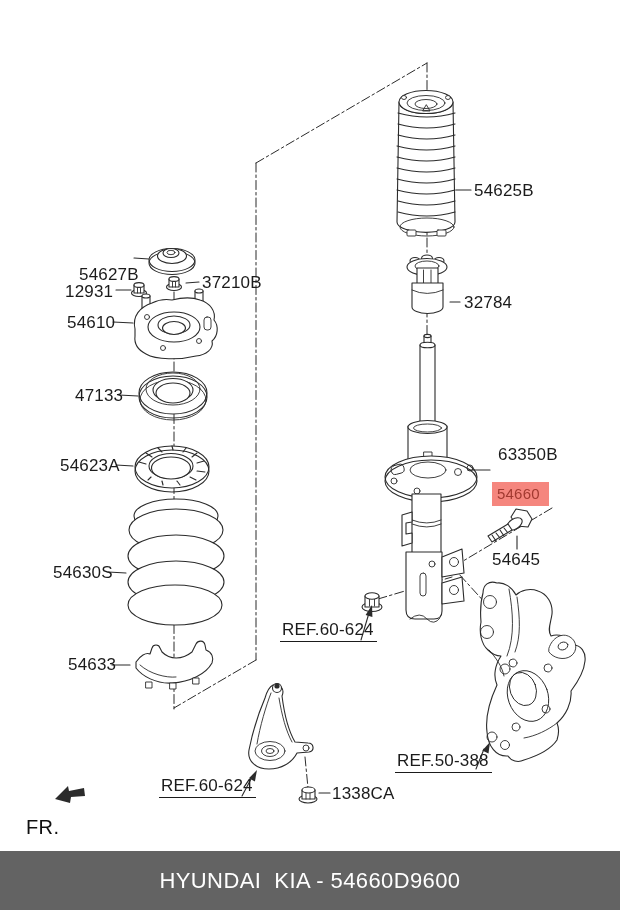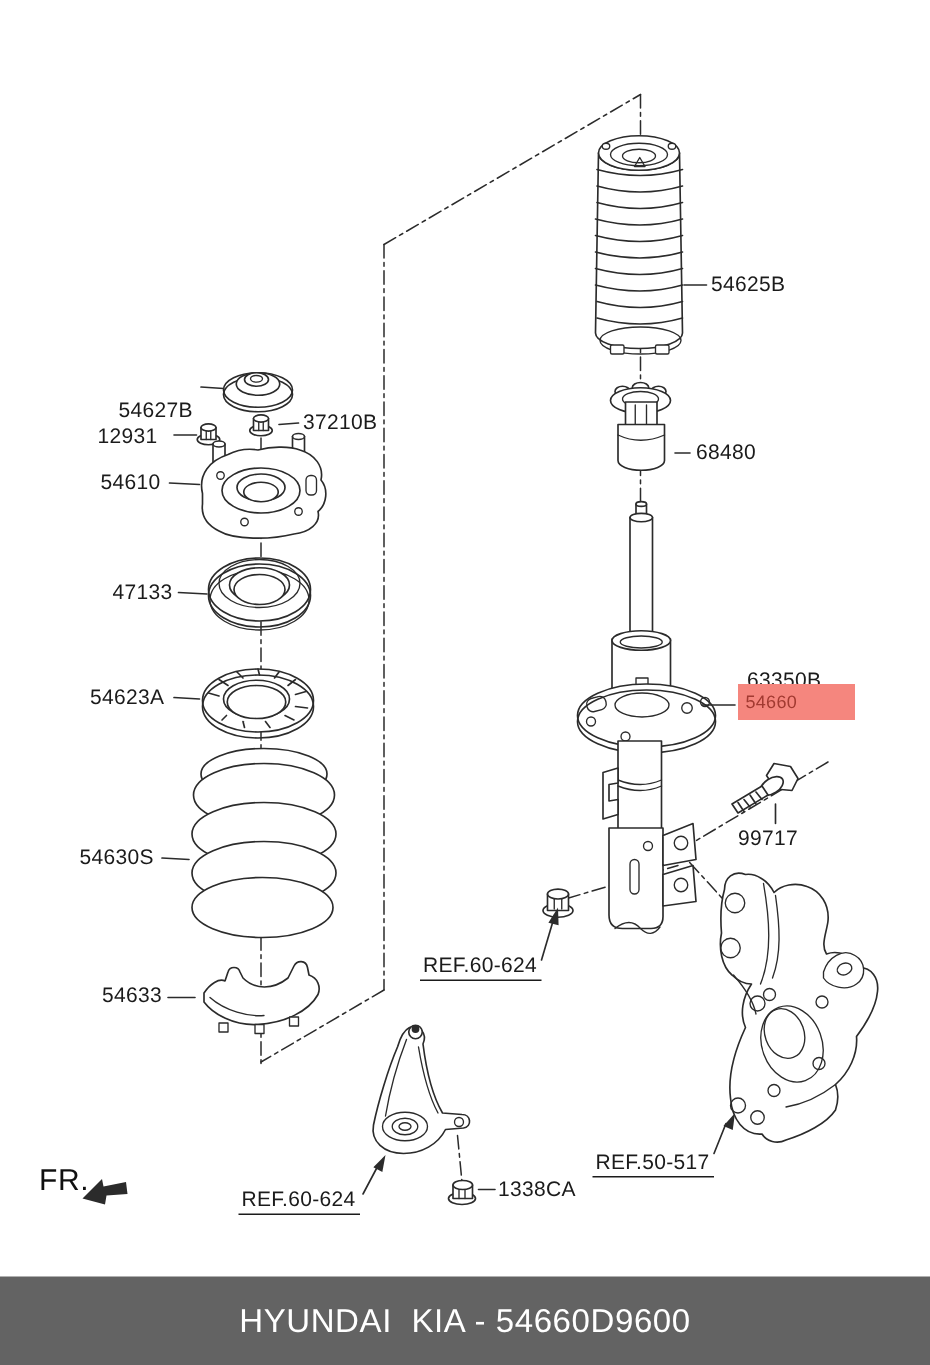--- a/index.html
+++ b/index.html
@@ -8,30 +8,30 @@
     font-family:"Liberation Sans","DejaVu Sans",sans-serif;overflow:hidden;
   }
   #stage{position:absolute;inset:0;width:620px;height:910px;}
   svg{position:absolute;left:0;top:0;}
   svg *{stroke:var(--line,#2b2b2b);stroke-width:1.1;fill:none;stroke-linecap:round;stroke-linejoin:round;}
   svg .wf{fill:#ffffff;}
   svg .cl{stroke-dasharray:9 3 2.5 3;stroke-width:1;}
   svg .solid{fill:var(--line,#2b2b2b);stroke:none;}
   svg .thin{stroke-width:0.9;}
   .lbl{
-    position:absolute;font-size:14px;color:#1b1b1b;letter-spacing:.2px;
+    position:absolute;font-size:17px;color:#1b1b1b;letter-spacing:.2px;
     white-space:nowrap;line-height:1.05;
   }
-  .ref{border-bottom:1.6px solid #1b1b1b;padding:0 3px 2px 2px;margin-top:15px;}
+  .ref{border-bottom:1.6px solid #1b1b1b;padding:0 3px 2px 2px;}
   .hl{
-    position:absolute;left:492px;top:456px;width:78px;height:24px;
+    position:absolute;left:492px;top:482px;width:57px;height:24px;
     background:var(--highlight-bg,#f5867e);color:var(--highlight-text,#a23a31);
-    font-size:12px;letter-spacing:.2px;line-height:24px;padding-left:5px;box-sizing:border-box;
+    font-size:15px;letter-spacing:.2px;line-height:24px;padding-left:5px;box-sizing:border-box;
   }
-  .fr{position:absolute;left:26px;top:776px;font-size:20px;color:#101010;letter-spacing:.4px;}
+  .fr{position:absolute;left:26px;top:816px;font-size:20px;color:#101010;letter-spacing:.4px;}
   .footer{
     position:absolute;left:0;bottom:0;width:620px;height:59px;
     background:var(--footer-bg,#636363);color:var(--footer-text,#ffffff);
     display:flex;align-items:center;justify-content:center;gap:40px;
     font-size:22px;letter-spacing:.4px;
   }
   .footer span{white-space:pre;}
 </style>
 </head>
 <body>
@@ -299,27 +299,27 @@
 
 <div class="lbl" style="left:79px;top:266px">54627B</div>
 <div class="lbl" style="left:65px;top:283px">12931</div>
 <div class="lbl" style="left:202px;top:274px">37210B</div>
 <div class="lbl" style="left:67px;top:314px">54610</div>
 <div class="lbl" style="left:75px;top:387px">47133</div>
 <div class="lbl" style="left:60px;top:457px">54623A</div>
 <div class="lbl" style="left:53px;top:564px">54630S</div>
 <div class="lbl" style="left:68px;top:656px">54633</div>
 <div class="lbl" style="left:474px;top:182px">54625B</div>
-<div class="lbl" style="left:464px;top:294px">68480</div>
+<div class="lbl" style="left:464px;top:294px">32784</div>
 <div class="lbl" style="left:498px;top:446px">63350B</div>
 <div class="hl">54660</div>
-<div class="lbl" style="left:492px;top:551px">99717</div>
+<div class="lbl" style="left:492px;top:551px">54645</div>
 <div class="lbl ref" style="left:280px;top:621px">REF.60-624</div>
 <div class="lbl ref" style="left:159px;top:777px">REF.60-624</div>
-<div class="lbl ref" style="left:395px;top:752px">REF.50-517</div>
+<div class="lbl ref" style="left:395px;top:752px">REF.50-388</div>
 <div class="lbl" style="left:332px;top:785px">1338CA</div>
 
 <div class="fr">FR.</div>
 
 <div class="footer">
   <span>HYUNDAI  KIA - 54660D9600</span>
 </div>
 
 </div>
 

